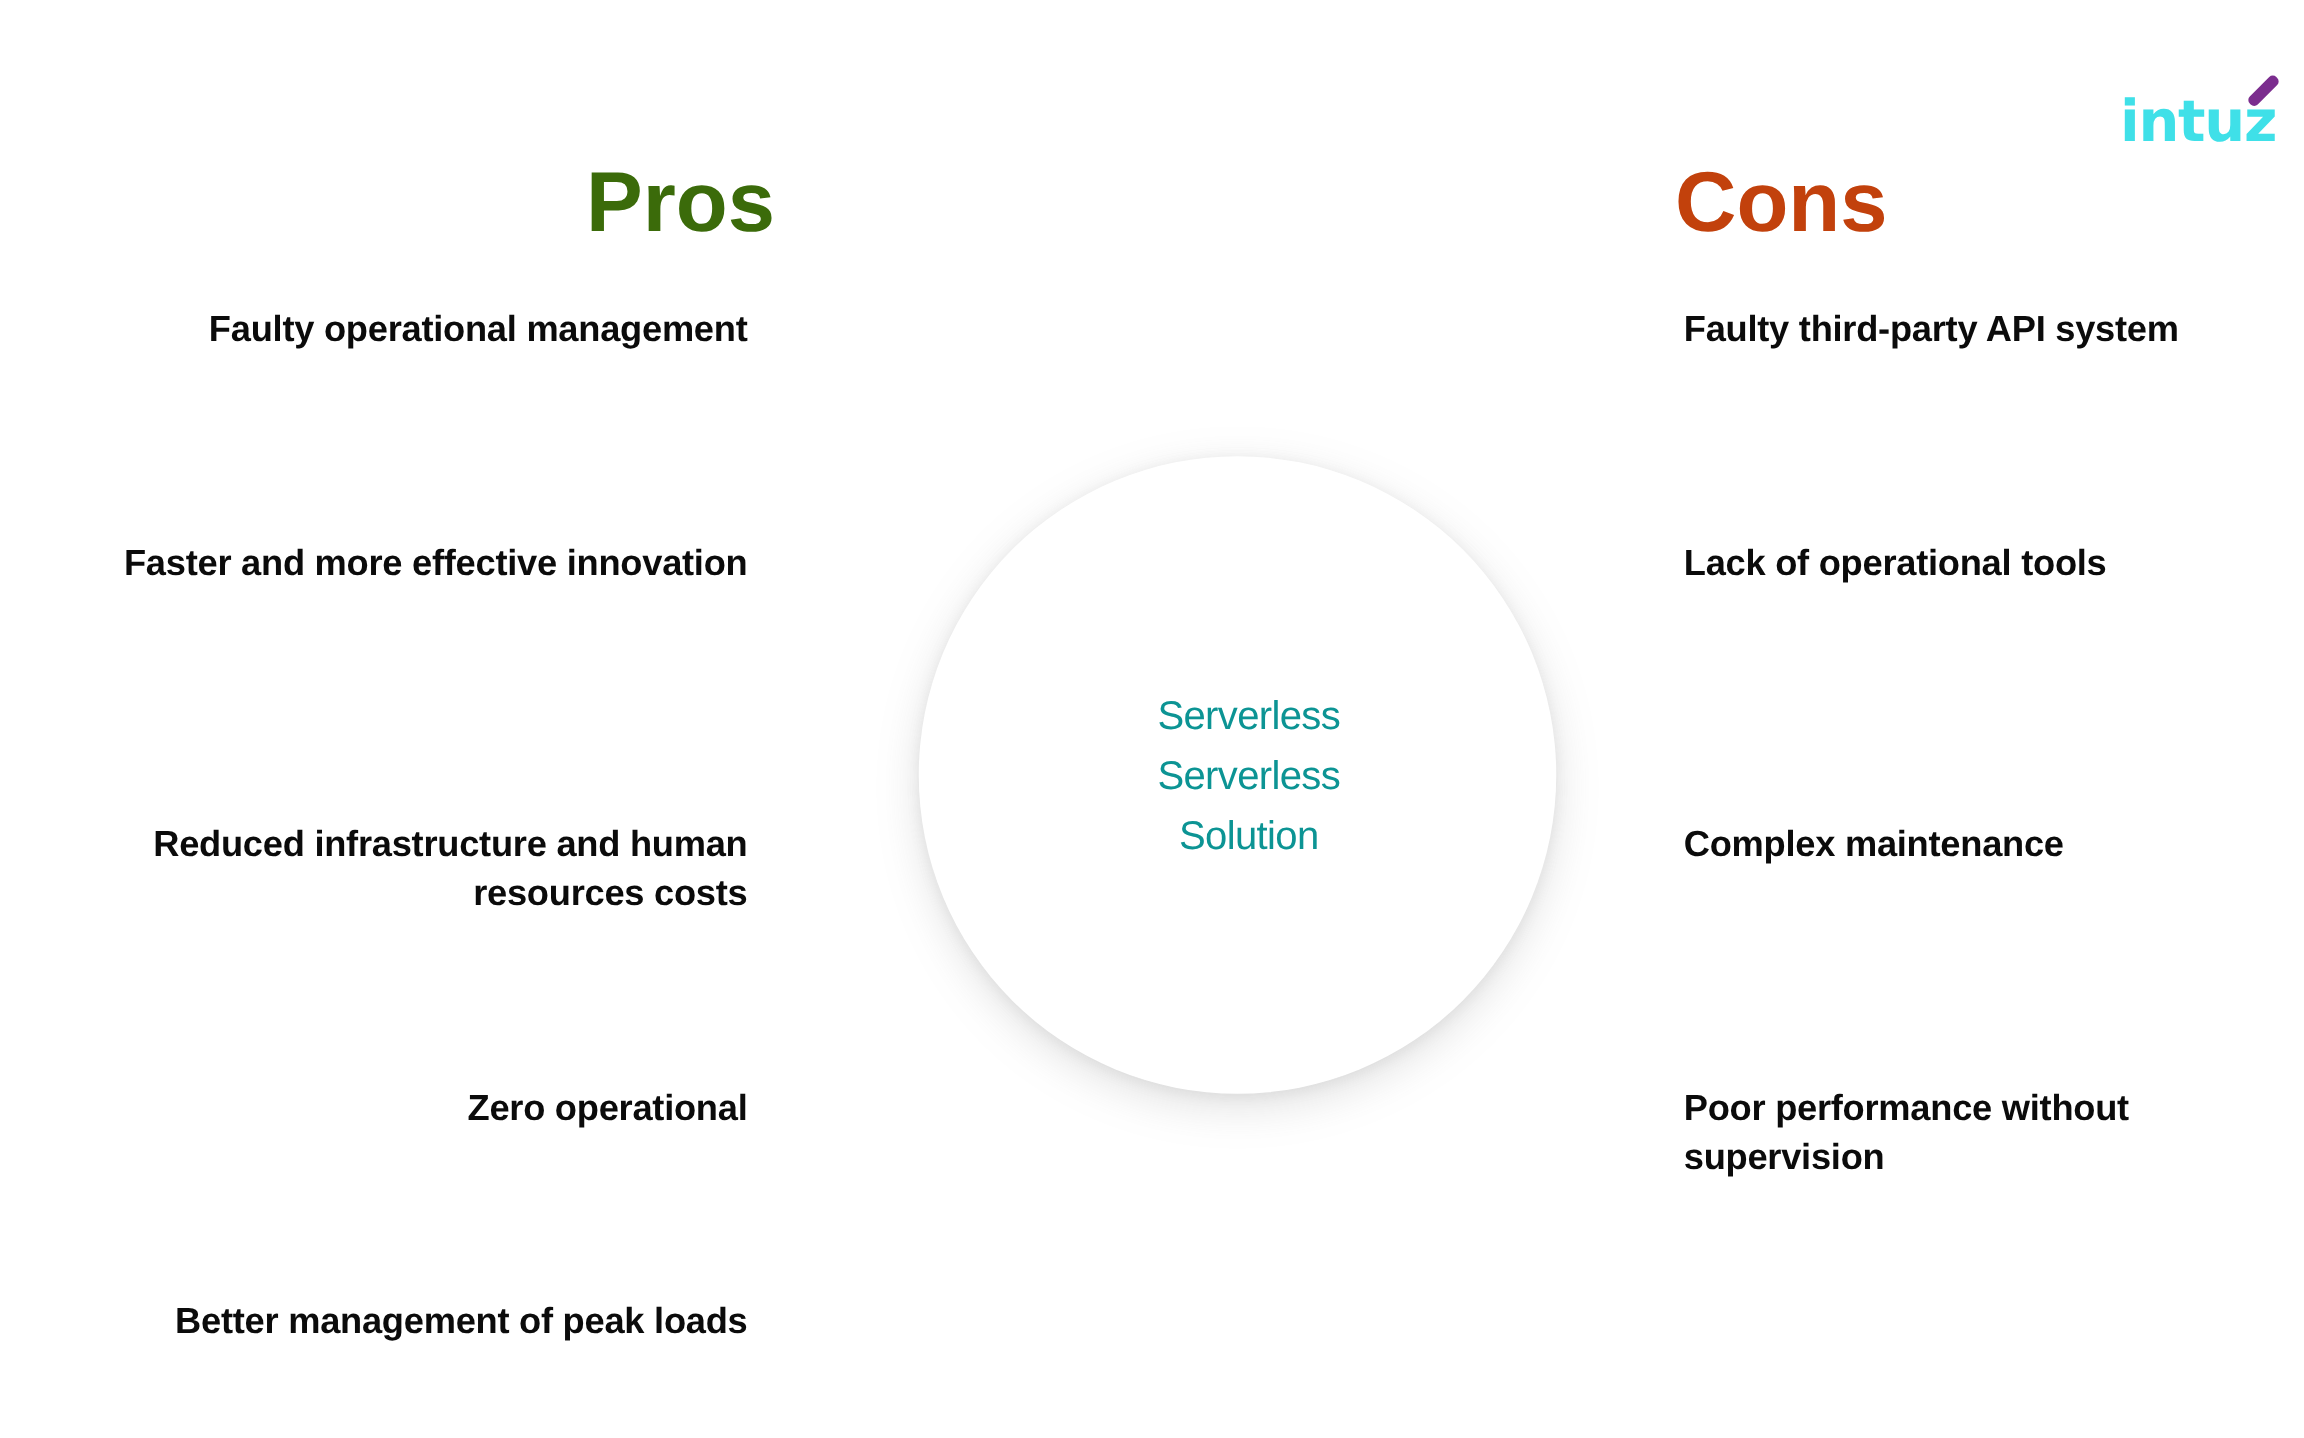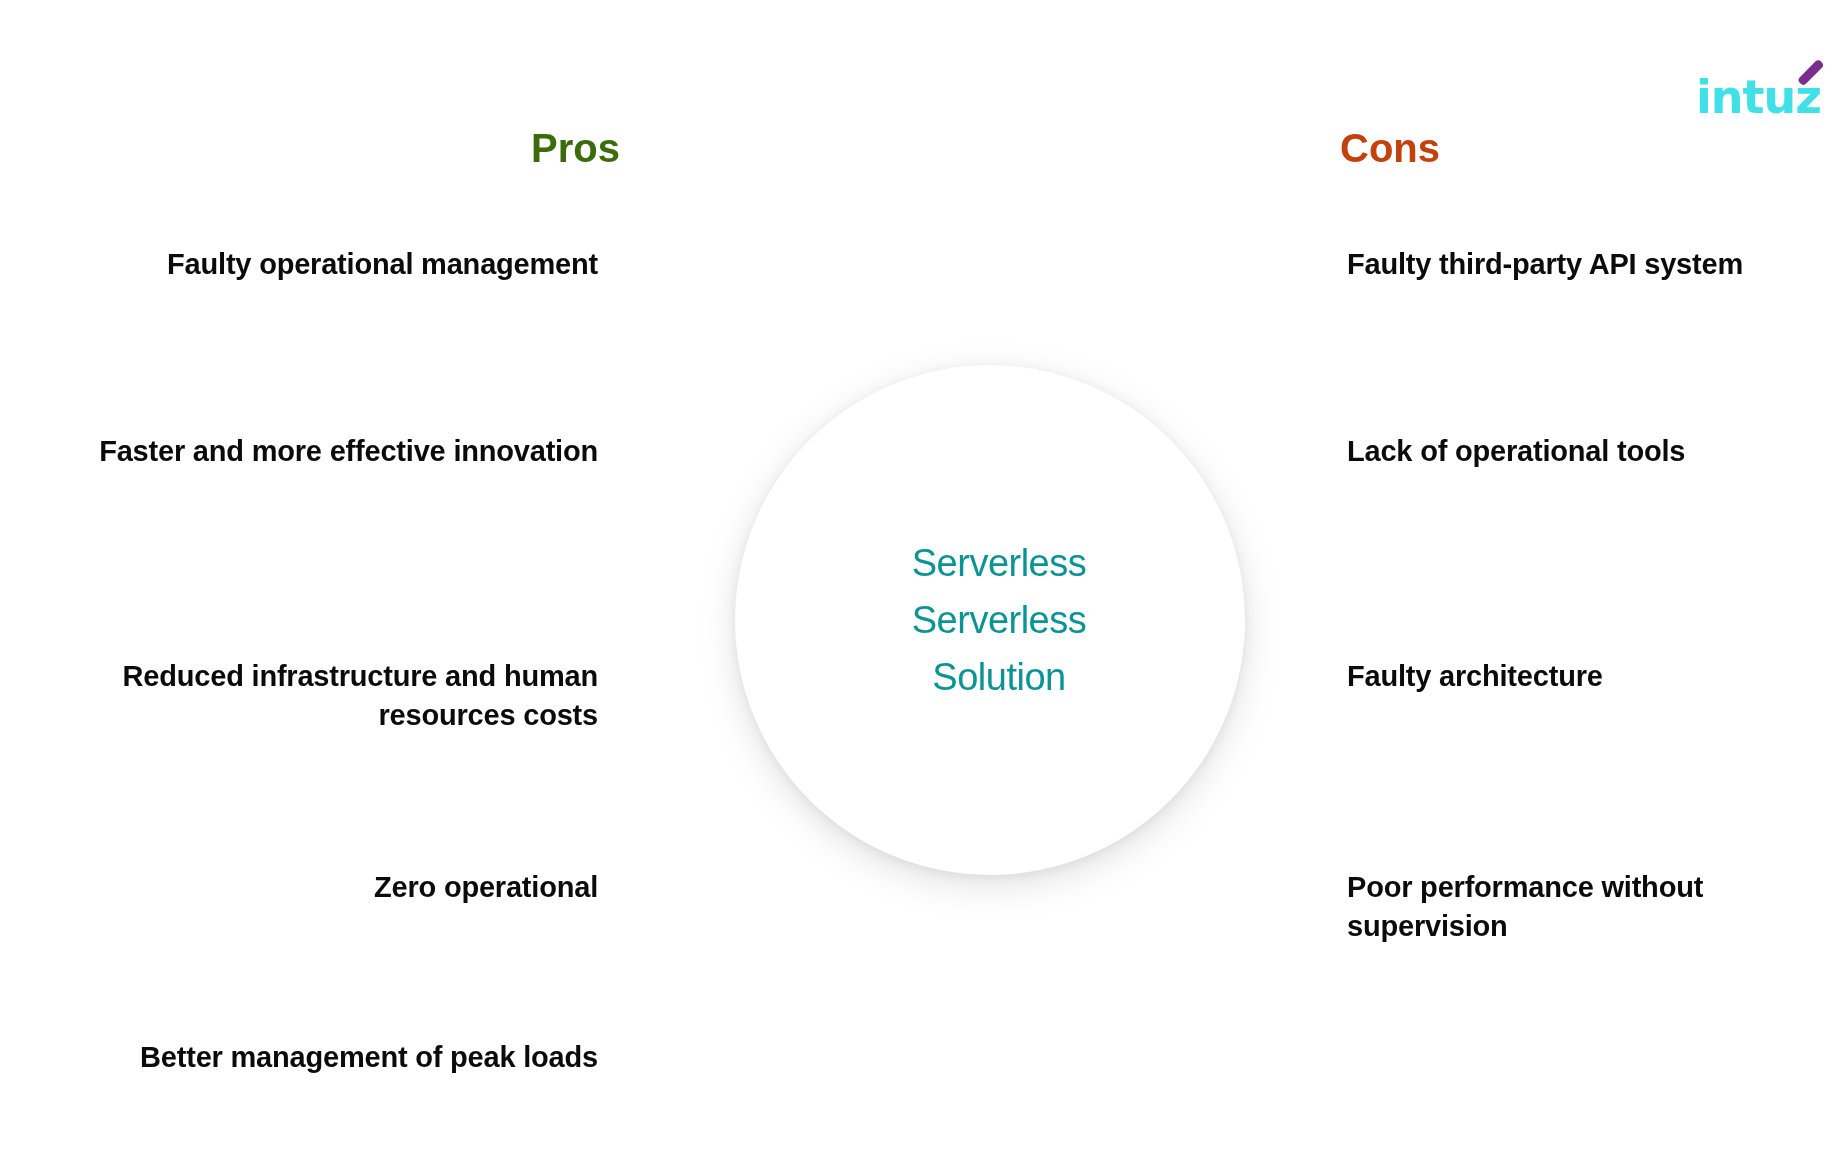--- a/index.html
+++ b/index.html
@@ -49,21 +49,21 @@
     height: 9px;
     background: #7B2D8E;
     transform: rotate(-45deg);
     transform-origin: left top;
     border-radius: 4px;
   }
 
   
   .heading {
     position: absolute;
-    font-size: 40px;
+    font-size: 68px;
     font-weight: 700;
     line-height: 1;
     white-space: nowrap;
   }
   .heading-pros {
     left: 0;
     width: 620px;
     top: 128px;
     text-align: right;
     color: #3B6B0A;
@@ -119,21 +119,21 @@
     height: 510px;
     border-radius: 50%;
     background: #ffffff;
     box-shadow: 0 10px 34px rgba(120, 120, 120, 0.22),
                 0 2px 10px rgba(140, 140, 140, 0.14);
     display: flex;
     align-items: center;
     justify-content: center;
   }
   .center-text {
-    font-size: 38px;
+    font-size: 32px;
     font-weight: 500;
     color: #0C9494;
     text-align: center;
     line-height: 1.5;
     letter-spacing: -0.5px;
     padding-left: 18px;
   }
   .center-text span {
     display: block;
   }
@@ -154,21 +154,21 @@
     <div class="item row-1">Faulty operational management</div>
     <div class="item row-2">Faster and more effective innovation</div>
     <div class="item row-3">Reduced infrastructure and human resources costs</div>
     <div class="item row-4">Zero operational</div>
     <div class="item row-5">Better management of peak loads</div>
   </div>
 
   <div class="col col-cons">
     <div class="item row-1">Faulty third-party API system</div>
     <div class="item row-2">Lack of operational tools</div>
-    <div class="item row-3">Faulty architecture</div>
+    <div class="item row-3">Complex maintenance</div>
     <div class="item row-4">Poor performance without supervision</div>
   </div>
 
   <div class="center-circle">
     <div class="center-text">
       <span>Serverless</span>
       <span>Serverless</span>
       <span>Solution</span>
     </div>
   </div>

